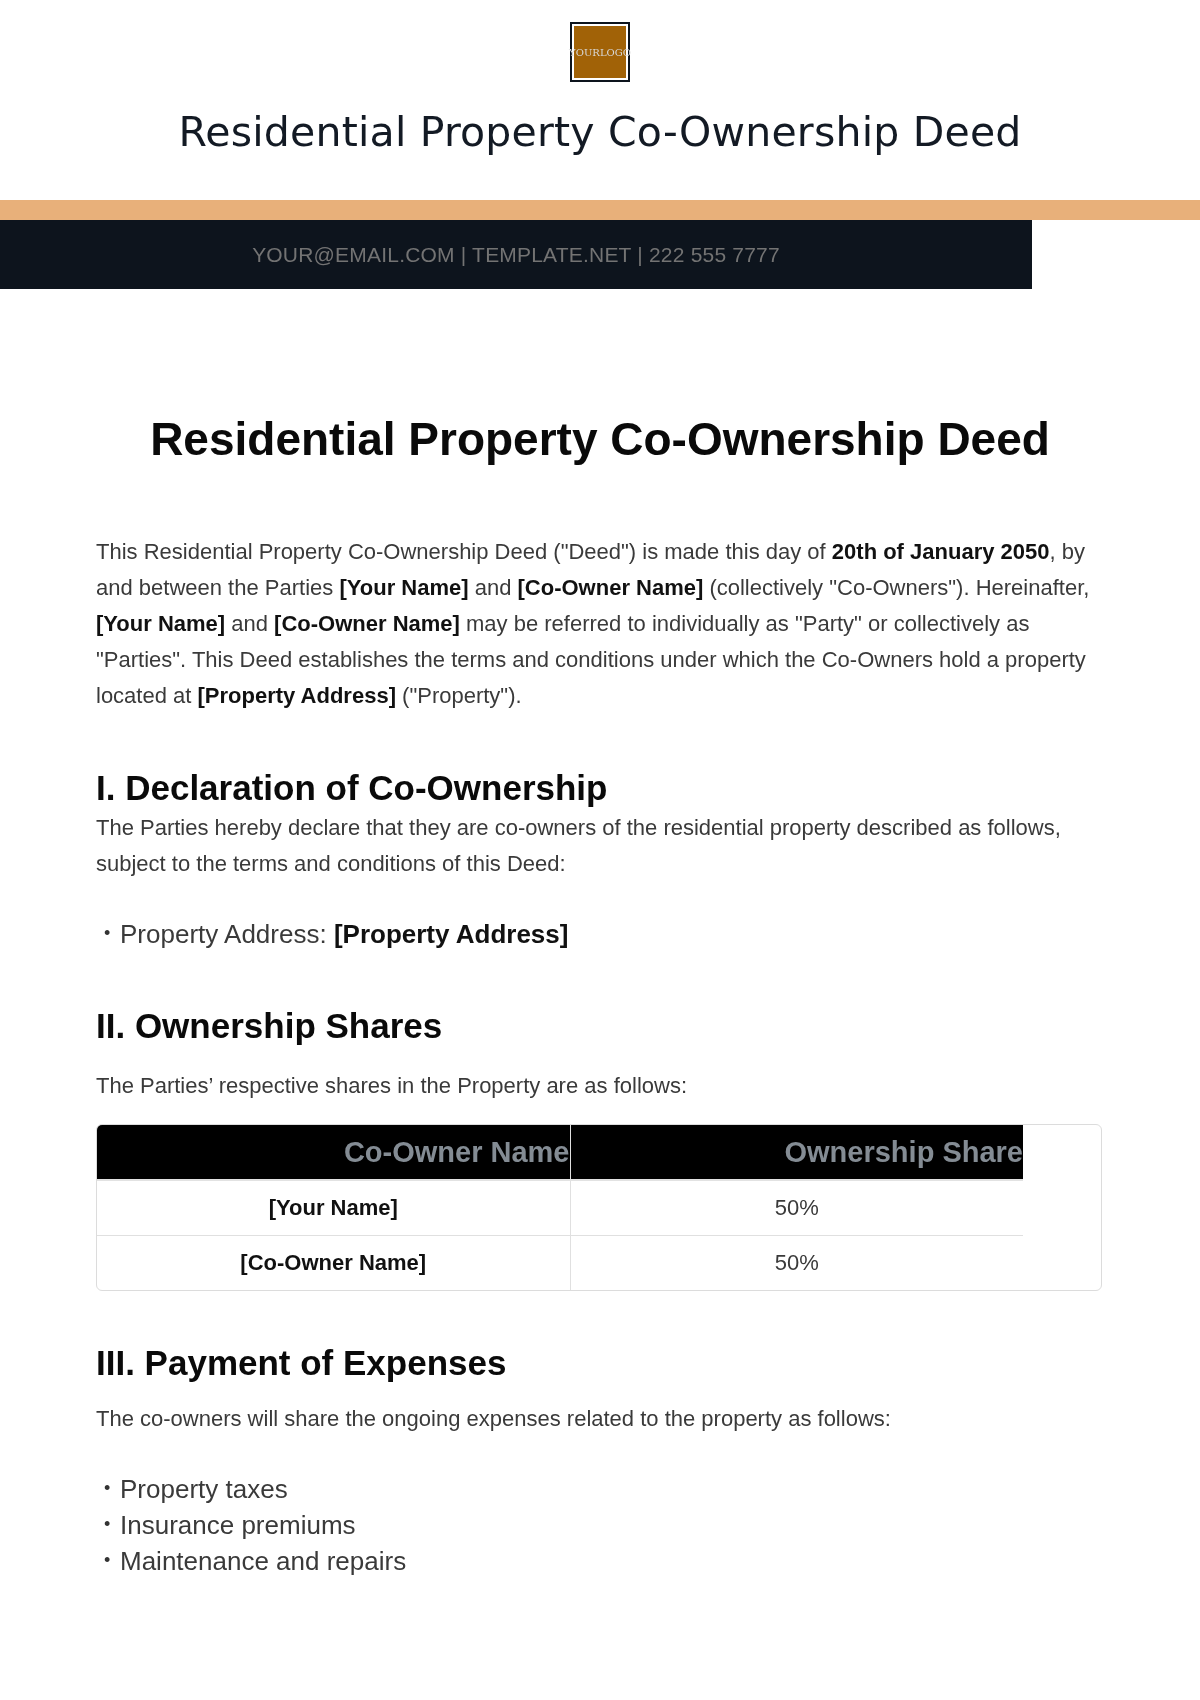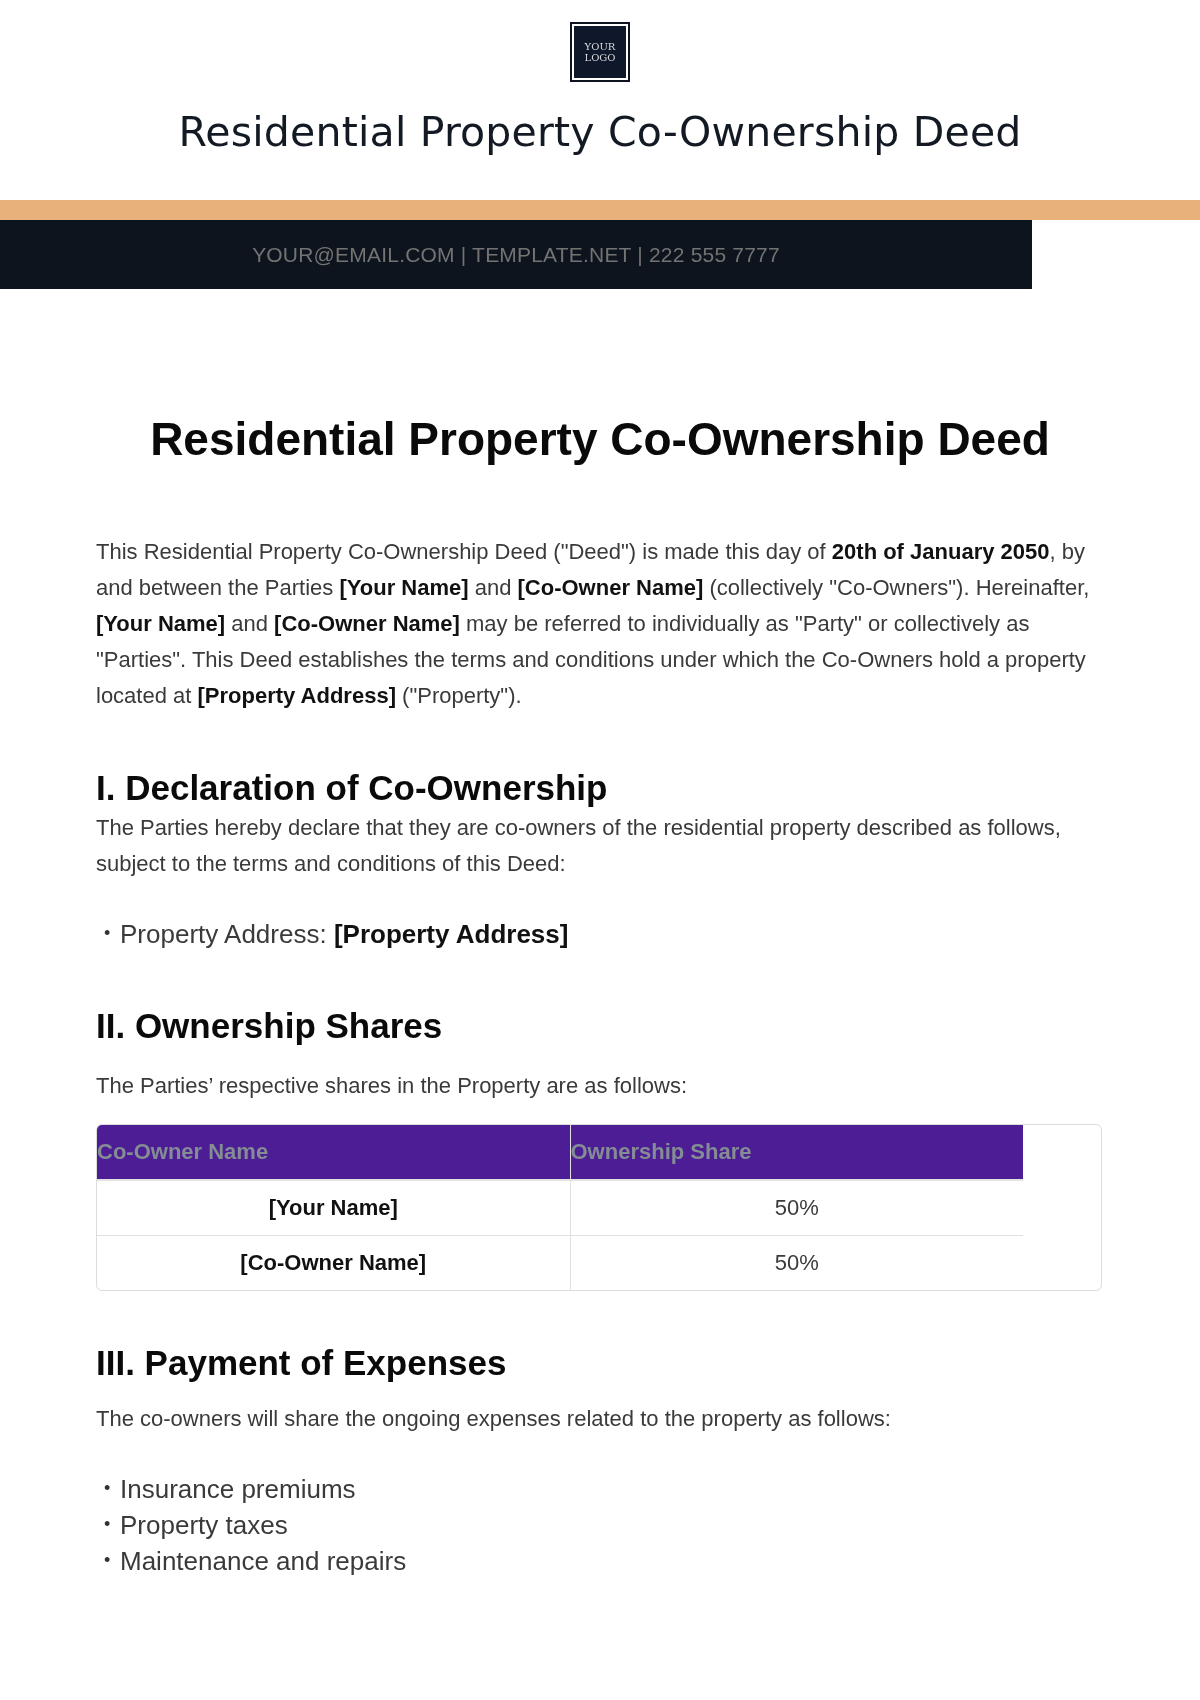--- a/index.html
+++ b/index.html
@@ -4,23 +4,23 @@
 <style>
   * { box-sizing: border-box; margin: 0; padding: 0; }
   html, body { width: 1200px; height: 1700px; overflow: hidden; background: #ffffff; }
   body { font-family: "Liberation Sans", sans-serif; color: #3a3a3a; position: relative; }
 
   .logo {
     position: absolute; left: 570px; top: 22px; width: 60px; height: 60px;
     border: 2px solid #0d141d; padding: 2px; background: #fff;
   }
   .logo-inner {
-    width: 100%; height: 100%; background: #0f172a; color: #d8d8d8;
+    width: 100%; height: 100%; background: #a16207; color: #d8d8d8;
     font-family: "DejaVu Serif", serif; font-size: 10px; line-height: 11px;
-    display: flex; flex-direction: column; align-items: center; justify-content: center;
+    display: flex; flex-direction: row; align-items: center; justify-content: center;
     text-align: center;
   }
 
   .header-title {
     position: absolute; left: 0; width: 1200px; top: 108px;
     text-align: center; font-size: 41px; color: #131a24;
     font-family: "DejaVu Sans", sans-serif; font-weight: 300; letter-spacing: 0.2px;
   }
   .header-title span { font-weight: normal; }
 
@@ -44,22 +44,22 @@
   .bullets { list-style: none; font-size: 26px; line-height: 36px; color: #3a3a3a; }
   .bullets li { position: relative; padding-left: 24px; }
   .bullets li::before { content: "•"; position: absolute; left: 8px; top: -1px; font-size: 18px; color: #333; }
   .bullets li b { color: #111; }
 
   .table-wrap {
     border: 1.5px solid #dcdcdc; border-radius: 6px; width: 1006px; overflow: hidden;
   }
   table { border-collapse: collapse; width: 926px; }
   th {
-    background: #4c1d95; color: #848c94; font-weight: bold; font-size: 22px; height: 55px;
-    border-bottom: 2px solid #e2e2e2; text-align: left;
+    background: #000000; color: #848c94; font-weight: bold; font-size: 29px; height: 55px;
+    border-bottom: 2px solid #e2e2e2; text-align: right;
   }
   td { height: 55px; text-align: center; font-size: 22px; color: #3a3a3a; border-bottom: 1.5px solid #e0e0e0; }
   tr:last-child td { border-bottom: none; }
   th:first-child, td:first-child { border-right: 1.5px solid #e0e0e0; width: 473px; }
   td.name { font-weight: bold; color: #111; }
 </style>
 </head>
 <body>
 
 <div class="logo">
@@ -109,17 +109,17 @@
           <td class="name">[Co-Owner Name]</td>
           <td>50%</td>
         </tr>
       </tbody>
     </table>
   </div>
 
   <h2 style="margin-top:50px;">III. Payment of Expenses</h2>
   <p class="para" style="margin-top:16px;">The co-owners will share the ongoing expenses related to the property as follows:</p>
   <ul class="bullets" style="margin-top:34px;">
+    <li>Property taxes</li>
     <li>Insurance premiums</li>
-    <li>Property taxes</li>
     <li>Maintenance and repairs</li>
   </ul>
 </div>
 
 </body></html>

